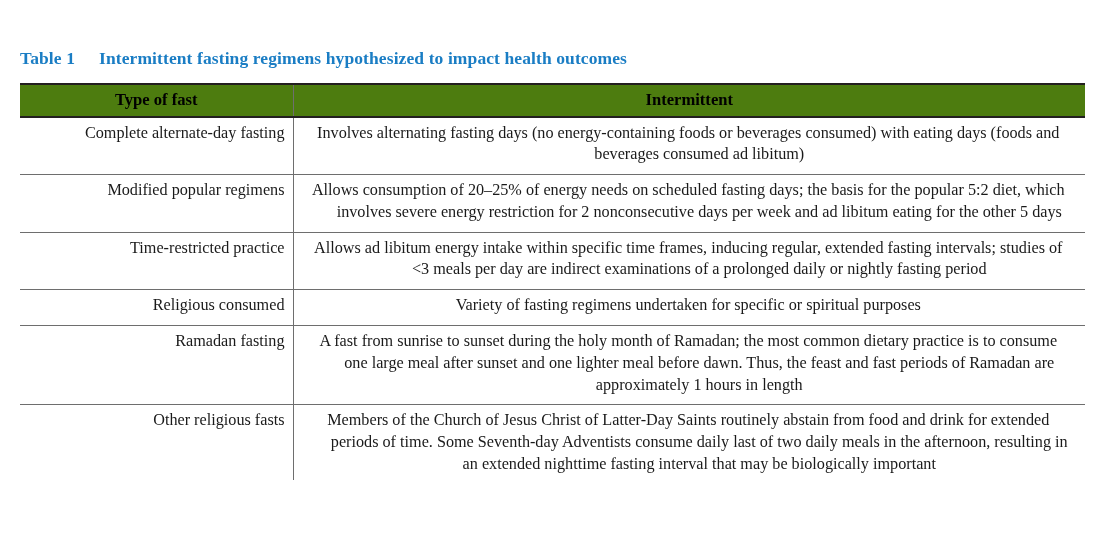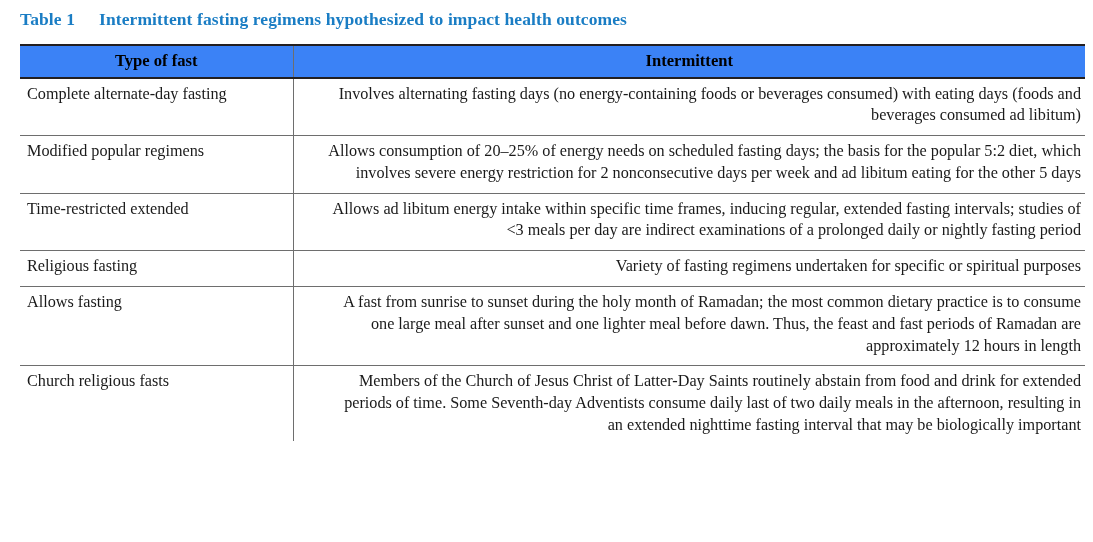--- a/index.html
+++ b/index.html
@@ -12,20 +12,21 @@
     height: 542px;
     font-family: "Liberation Serif", "DejaVu Serif", serif;
     -webkit-font-smoothing: antialiased;
   }
 
   .page {
     position: relative;
     width: 1093px;
     height: 441px;
     overflow: hidden;
+    margin-top: 39px;
   }
 
   
   .caption {
     position: absolute;
     left: 20px;
     top: 9px;
     color: #1a7dc4;
     font-weight: bold;
     font-size: 17.5px;
@@ -50,21 +51,21 @@
     table-layout: fixed;
     font-size: 16.2px;
     color: #1a1a1a;
   }
 
   col.col-type  { width: 273px; }
   col.col-desc  { width: 792px; }
 
   
   thead tr {
-    background: #3b82f6;
+    background: #4d7c0f;
   }
   thead th {
     font-weight: bold;
     font-size: 16.6px;
     padding: 5px 6px 6px 6px;
     border-top: 2.2px solid #231f20;
     border-bottom: 2.2px solid #231f20;
     color: #000000;
     text-align: center;
     vertical-align: middle;
@@ -76,26 +77,26 @@
 
   
   tbody td {
     vertical-align: top;
     padding: 5px 8px 8px 8px;
     border-bottom: 1.1px solid #6e6e6e;
     line-height: 1.345;
   }
   tbody td.cell-type {
     border-right: 1.2px solid #6e6e6e;
-    text-align: left;
+    text-align: right;
     padding-left: 7px;
     white-space: nowrap;
   }
   tbody td.cell-desc {
-    text-align: right;
+    text-align: center;
     padding-left: 24px;
     padding-right: 4px;
     text-indent: -22px;
     margin-left: 0;
   }
   tbody td.cell-desc > span.hang {
     display: inline-block;
     padding-left: 22px;
     text-indent: -22px;
   }
@@ -127,32 +128,32 @@
       <tbody>
         <tr>
           <td class="cell-type">Complete alternate-day fasting</td>
           <td class="cell-desc"><span class="hang">Involves alternating fasting days (no energy-containing foods or beverages consumed) with eating days (foods and beverages consumed ad libitum)</span></td>
         </tr>
         <tr>
           <td class="cell-type">Modified popular regimens</td>
           <td class="cell-desc"><span class="hang">Allows consumption of 20–25% of energy needs on scheduled fasting days; the basis for the popular 5:2 diet, which involves severe energy restriction for 2 nonconsecutive days per week and ad libitum eating for the other 5 days</span></td>
         </tr>
         <tr>
-          <td class="cell-type">Time-restricted extended</td>
+          <td class="cell-type">Time-restricted practice</td>
           <td class="cell-desc"><span class="hang">Allows ad libitum energy intake within specific time frames, inducing regular, extended fasting intervals; studies of &lt;3 meals per day are indirect examinations of a prolonged daily or nightly fasting period</span></td>
         </tr>
         <tr>
-          <td class="cell-type">Religious fasting</td>
+          <td class="cell-type">Religious consumed</td>
           <td class="cell-desc"><span class="hang">Variety of fasting regimens undertaken for specific or spiritual purposes</span></td>
         </tr>
         <tr>
-          <td class="cell-type">Allows fasting</td>
-          <td class="cell-desc"><span class="hang">A fast from sunrise to sunset during the holy month of Ramadan; the most common dietary practice is to consume one large meal after sunset and one lighter meal before dawn. Thus, the feast and fast periods of Ramadan are approximately 12 hours in length</span></td>
+          <td class="cell-type">Ramadan fasting</td>
+          <td class="cell-desc"><span class="hang">A fast from sunrise to sunset during the holy month of Ramadan; the most common dietary practice is to consume one large meal after sunset and one lighter meal before dawn. Thus, the feast and fast periods of Ramadan are approximately 1 hours in length</span></td>
         </tr>
         <tr>
-          <td class="cell-type">Church religious fasts</td>
+          <td class="cell-type">Other religious fasts</td>
           <td class="cell-desc"><span class="hang">Members of the Church of Jesus Christ of Latter-Day Saints routinely abstain from food and drink for extended periods of time. Some Seventh-day Adventists consume daily last of two daily meals in the afternoon, resulting in an extended nighttime fasting interval that may be biologically important</span></td>
         </tr>
       </tbody>
     </table>
   </div>
 
 </div>
 
 </body></html>

